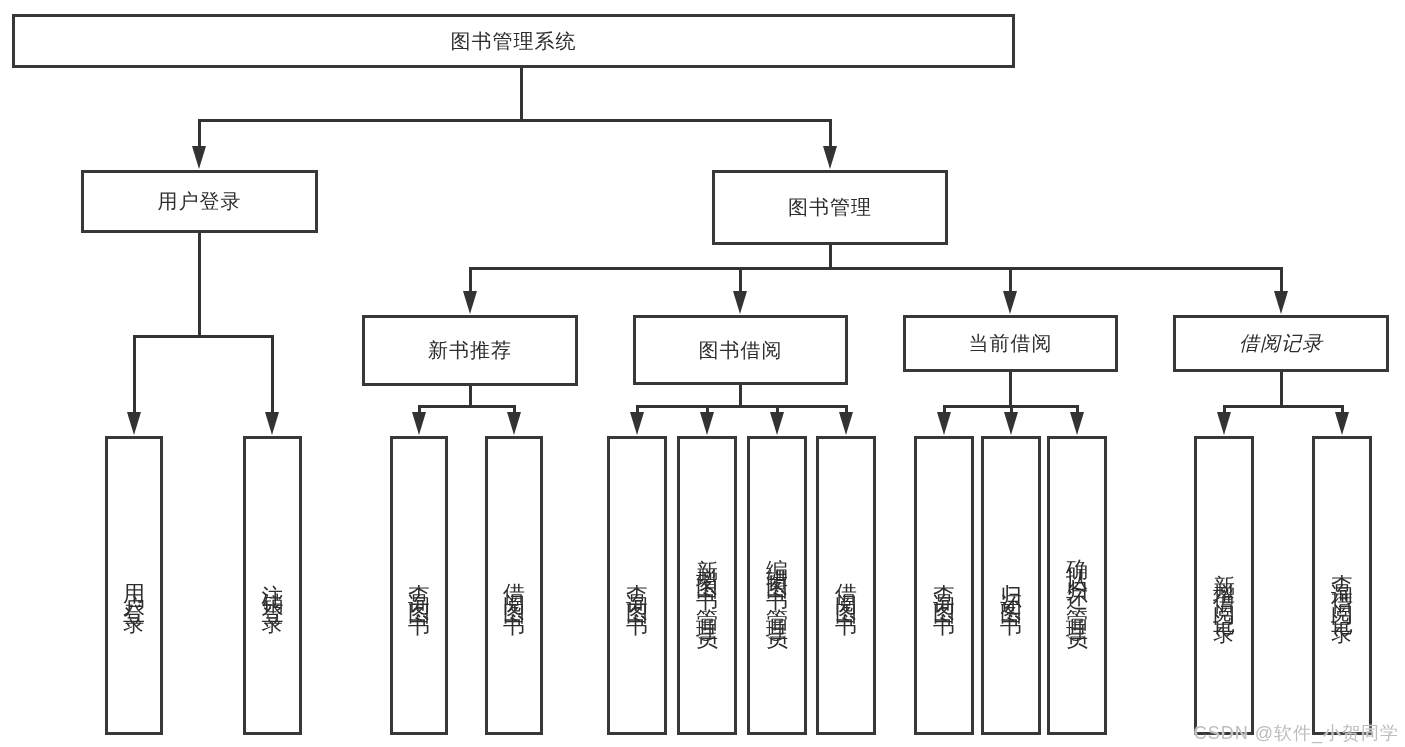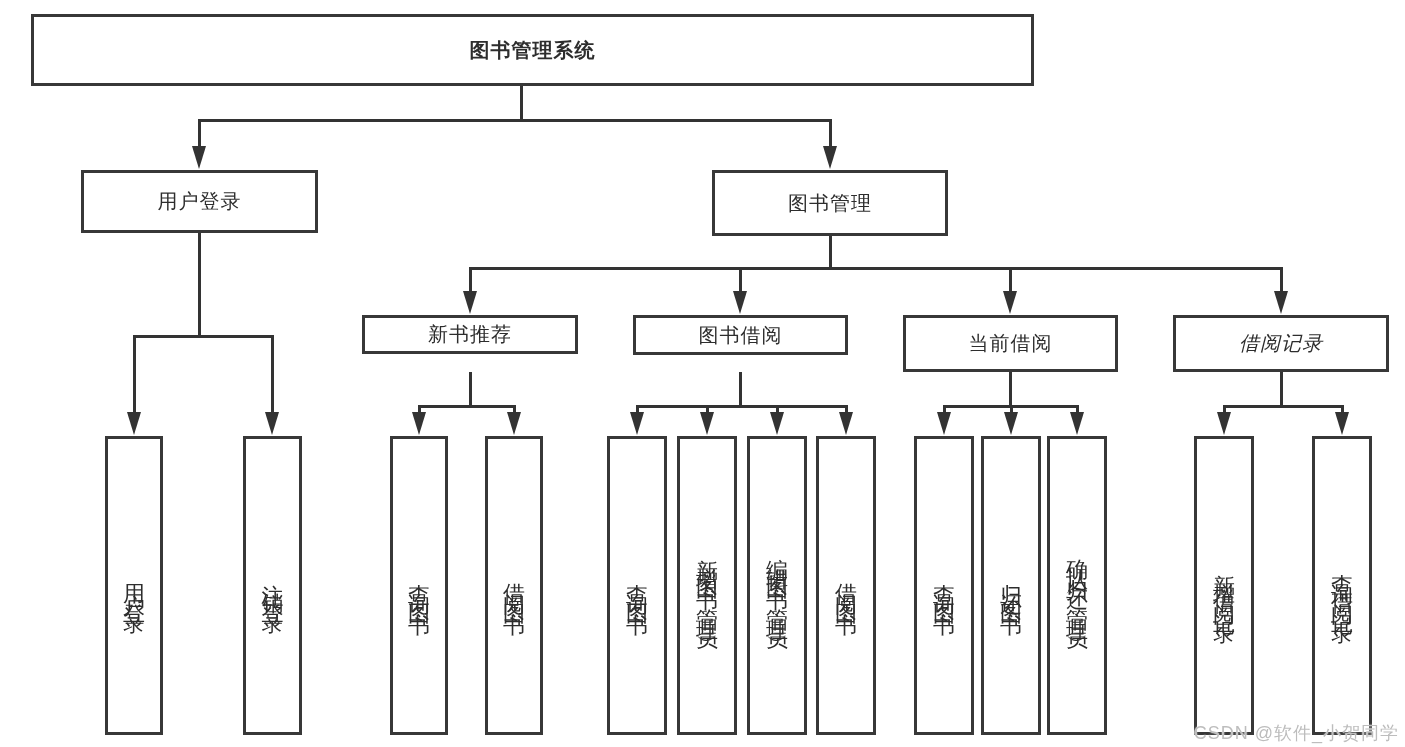--- a/index.html
+++ b/index.html
@@ -98,27 +98,27 @@
       <polygon points="770,412 784,412 777,435"></polygon>
       <polygon points="839,412 853,412 846,435"></polygon>
       <polygon points="937,412 951,412 944,435"></polygon>
       <polygon points="1004,412 1018,412 1011,435"></polygon>
       <polygon points="1070,412 1084,412 1077,435"></polygon>
       <polygon points="1217,412 1231,412 1224,435"></polygon>
       <polygon points="1335,412 1349,412 1342,435"></polygon>
     </g>
   </svg>
 
-  <div class="box h" style="left:31px; top:14px; width:1003px; height:72px;font-weight:bold;">图书管理系统</div>
+  <div class="box h" style="left:12px; top:14px; width:1003px; height:54px;">图书管理系统</div>
 
   <div class="box h" style="left:81px; top:170px; width:237px; height:63px;">用户登录</div>
-  <div class="box h" style="left:712px; top:170px; width:236px; height:66px;">图书管理</div>
+  <div class="box h" style="left:712px; top:170px; width:236px; height:75px;">图书管理</div>
 
-  <div class="box h" style="left:362px; top:315px; width:216px; height:39px;">新书推荐</div>
-  <div class="box h" style="left:633px; top:315px; width:215px; height:40px;">图书借阅</div>
+  <div class="box h" style="left:362px; top:315px; width:216px; height:71px;">新书推荐</div>
+  <div class="box h" style="left:633px; top:315px; width:215px; height:70px;">图书借阅</div>
   <div class="box h" style="left:903px; top:315px; width:215px; height:57px;">当前借阅</div>
   <div class="box h" style="left:1173px; top:315px; width:216px; height:57px;font-style:italic;">借阅记录</div>
 
   <div class="box v" style="left:105px; top:436px; width:58px; height:299px;">
     <span class="vtxt">用户登录</span>
     </div>
   <div class="box v" style="left:243px; top:436px; width:59px; height:299px;">
     <span class="vtxt">注销登录</span>
     </div>
 

